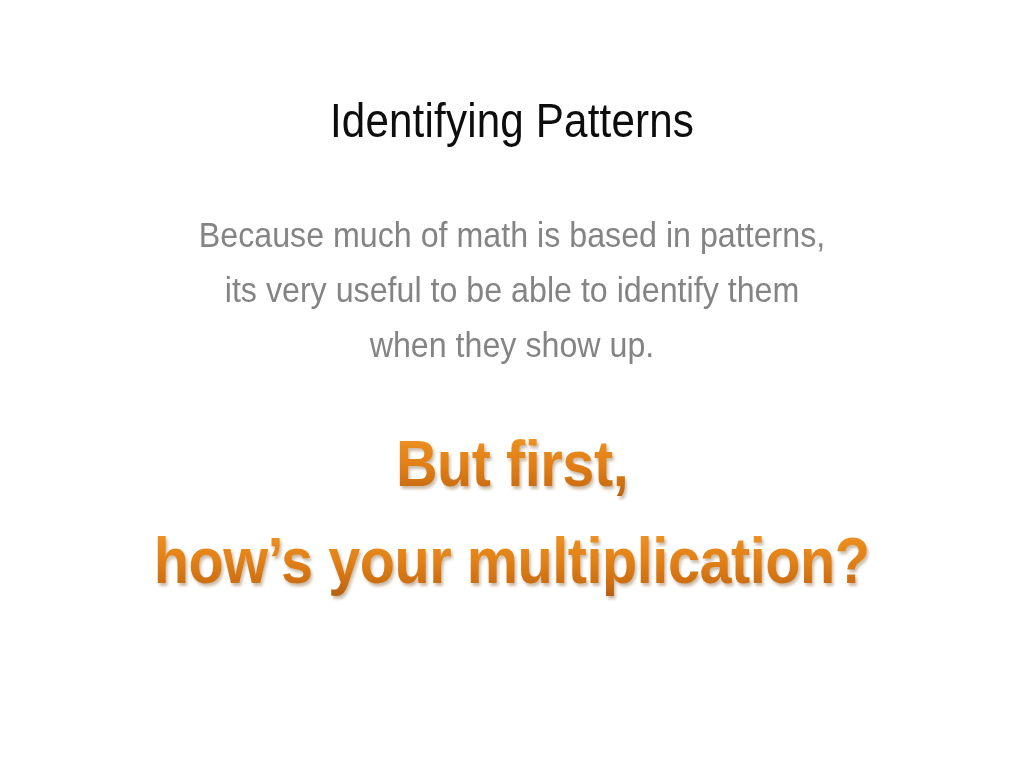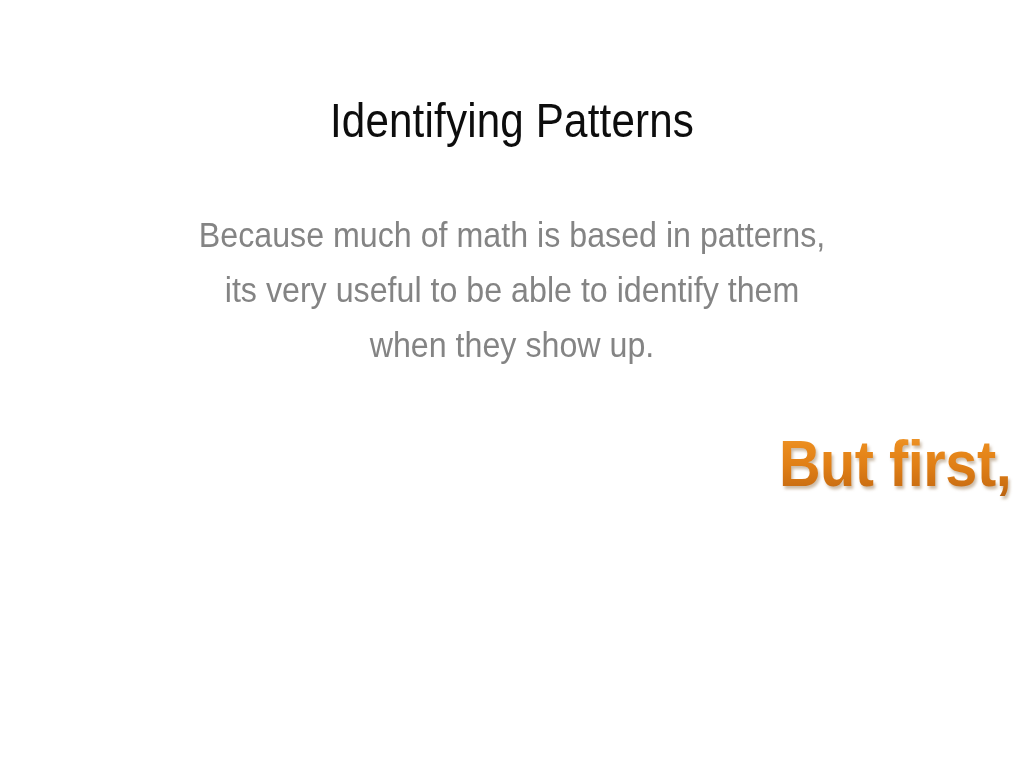--- a/index.html
+++ b/index.html
@@ -56,21 +56,21 @@
     transform: scaleX(0.92);
     transform-origin: 50% 50%;
   }
 
   
   #wordart {
     position: absolute;
     top: 425px;
     left: 0;
     width: 1024px;
-    text-align: right;
+    text-align: center;
     font-family: "Liberation Sans", sans-serif;
     font-weight: 700;
     line-height: 78px;
     letter-spacing: -0.5px;
   }
 
   .wa-line {
     display: block;
     position: relative;
     white-space: nowrap;
@@ -106,15 +106,18 @@
 <div id="slide">
 
   <h1 id="title">Identifying Patterns</h1>
 
   <p id="subtitle">Because much of math is based in patterns, its very useful to be able to identify them when they show up.</p>
 
   <div id="wordart">
     <span class="wa-line" id="wa-line-1">
       <span class="wa-fill">But first,</span>
     </span>
+    <span class="wa-line" id="wa-line-2">
+      <span class="wa-fill">how’s your multiplication?</span>
+    </span>
   </div>
 
 </div>
 
 </body></html>

